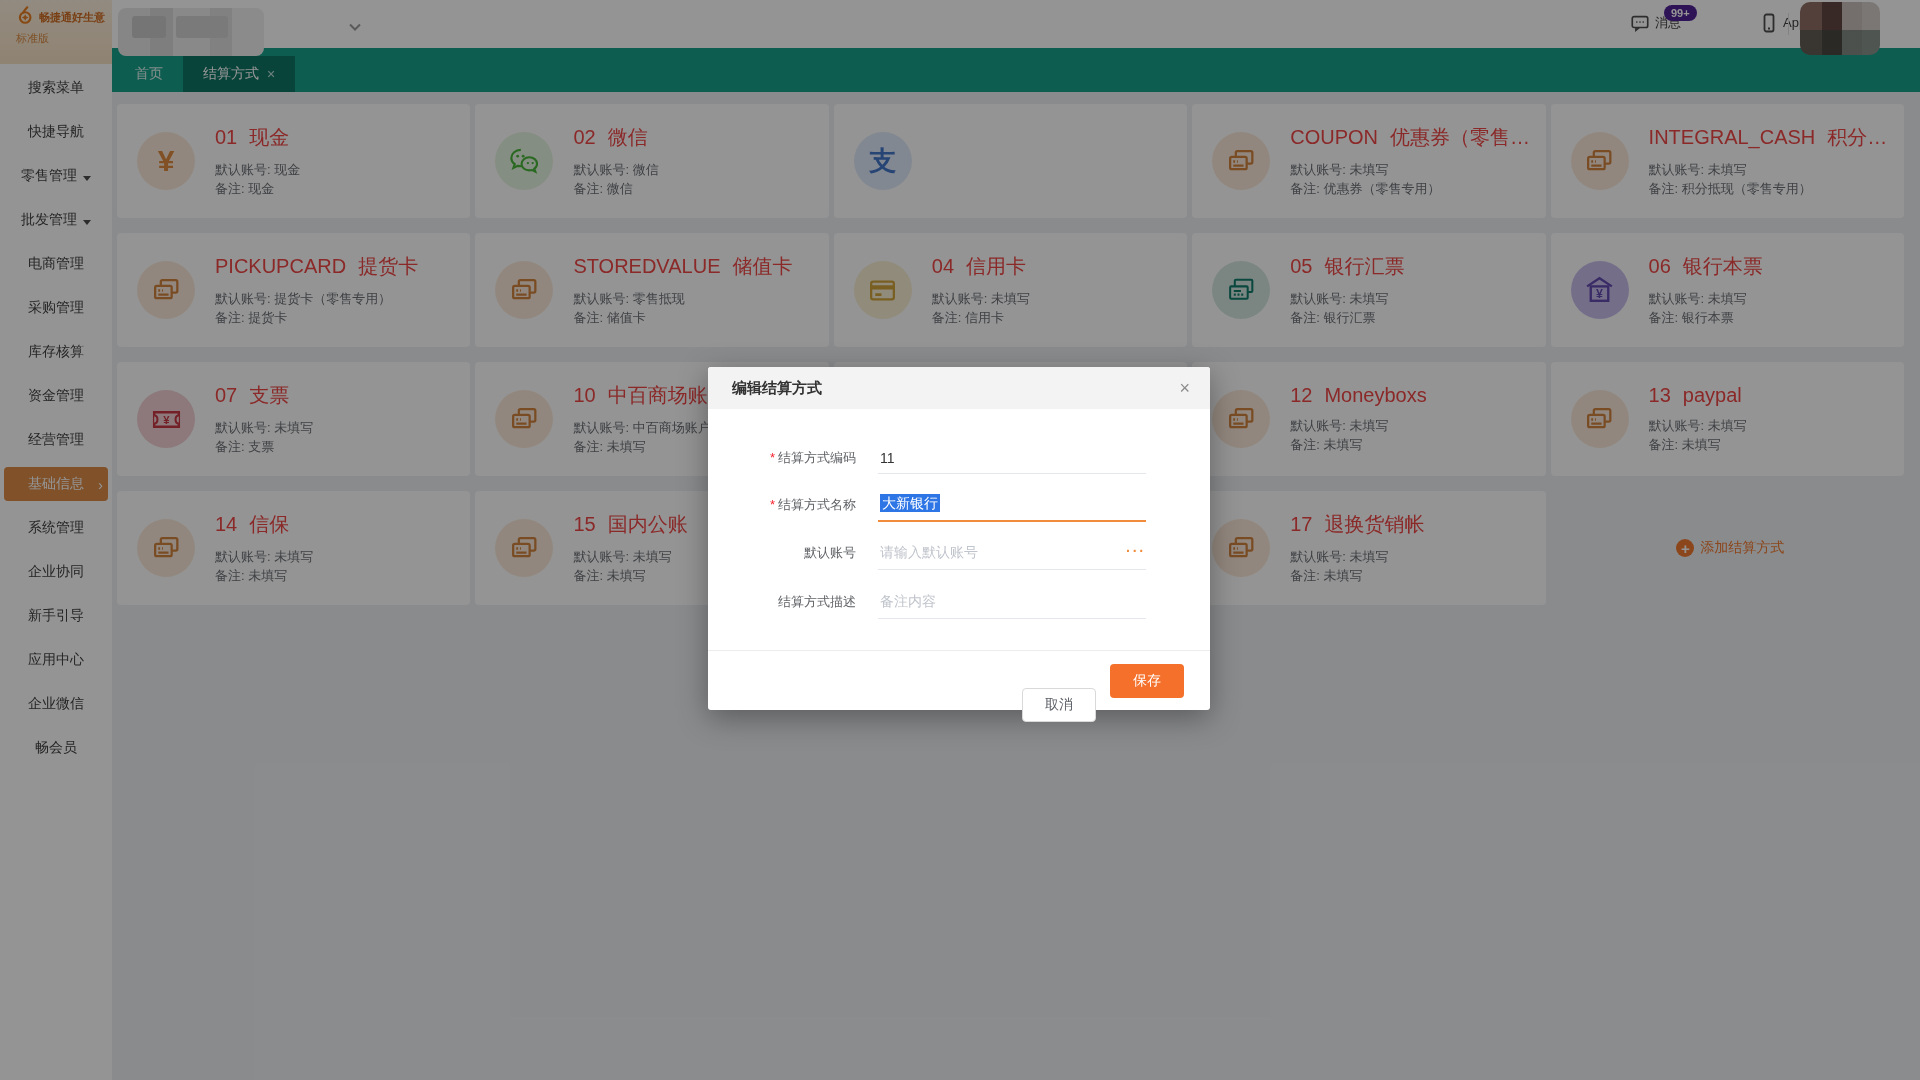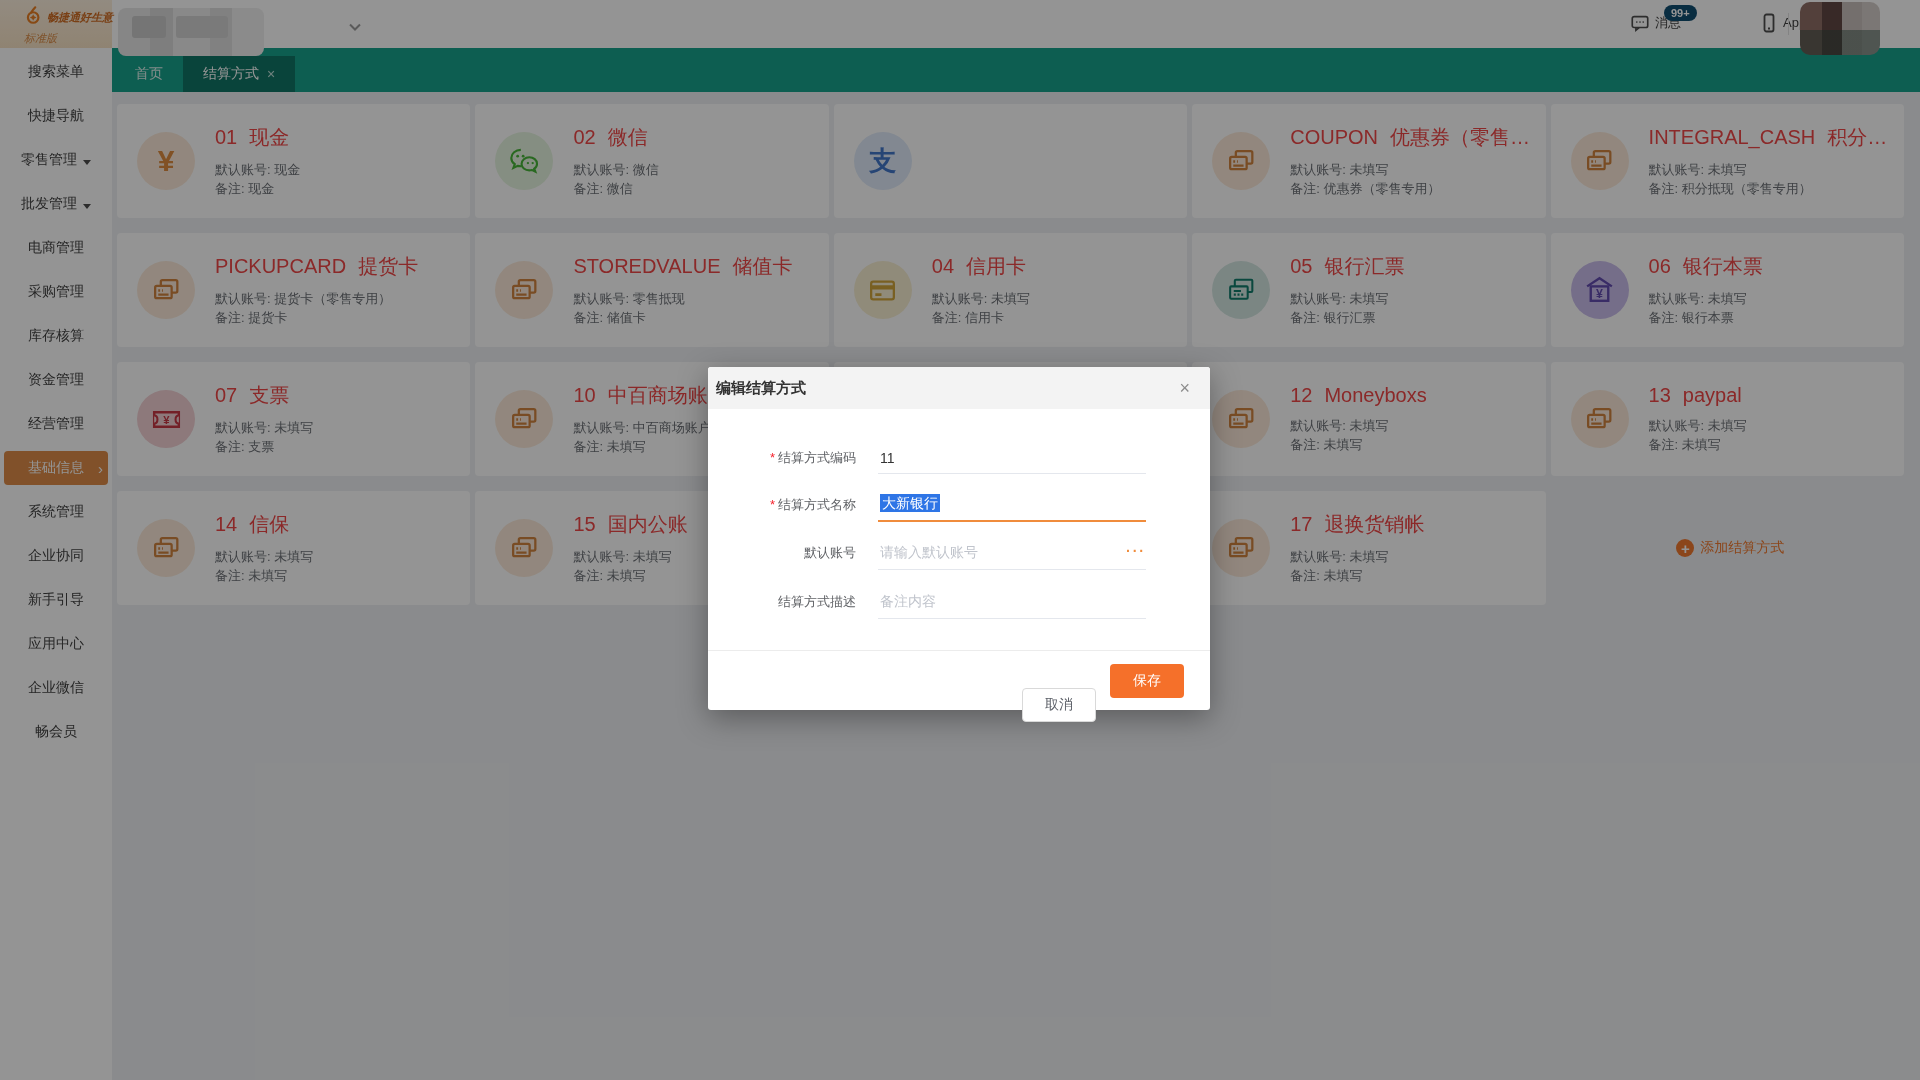--- a/index.html
+++ b/index.html
@@ -11,30 +11,30 @@
   
   #topbar { position:absolute; left:0; top:0; width:1920px; height:48px; background:#fff; z-index:9; }
   .blur-blob { position:absolute; left:118px; top:8px; width:146px; height:48px; border-radius:8px;
     background:linear-gradient(90deg,#e7e7e7 0 22%,#d9d9d9 22% 38%,#ececec 38% 63%,#dedede 63% 78%,#efefef 78%); z-index:12; }
   .blur-blob:before { content:""; position:absolute; left:14px; top:8px; width:34px; height:22px; background:#c9c9c9; border-radius:3px; }
   .blur-blob:after { content:""; position:absolute; left:58px; top:8px; width:52px; height:22px; background:#d2d2d2; border-radius:3px; }
   .top-chevron { position:absolute; left:348px; top:18px; color:#9a9a9a; z-index:12; }
   .top-item { position:absolute; top:13px; display:flex; align-items:center; gap:5px; font-size:13px; color:#3c3c3c; cursor:pointer; }
   .msg-item { left:1630px; }
   .dl-item { left:1760px; }
-  .badge { position:absolute; left:1664px; top:5px; background:#0c4a6e; color:#fff; font-size:11px; line-height:16px;
+  .badge { position:absolute; left:1664px; top:5px; background:#4c1d95; color:#fff; font-size:11px; line-height:16px;
     padding:0 7px; border-radius:9px; z-index:13; font-weight:bold; }
   .sep { position:absolute; left:1788px; top:13px; width:1px; height:22px; background:#e2e2e2; }
   .avatar-blob { position:absolute; left:1800px; top:2px; width:80px; height:53px; border-radius:10px; z-index:12; cursor:pointer;
     background:linear-gradient(180deg,rgba(0,0,0,0) 0 52%,rgba(40,70,60,.45) 52%),
                linear-gradient(90deg,#8d6b63 0 28%,#5d4340 28% 52%,#c7bfba 52% 78%,#d4cdc9 78%); }
   .tb-icon { color:#4a4a4a; display:inline-flex; }
   
   #sidebar { position:absolute; left:0; top:0; width:112px; height:1080px; background:#fff; z-index:11; }
-  .logo-block { height:48px; background:linear-gradient(#fcefdd,#f7e2c4); padding:5px 6px 0 24px; position:relative;font-style:italic; }
+  .logo-block { height:64px; background:linear-gradient(#fcefdd,#f7e2c4); padding:5px 6px 0 16px; position:relative; }
   .logo-row { display:flex; align-items:center; gap:3px; }
   .brand-name { font-size:11px; font-weight:bold; color:#cf6a1f; white-space:nowrap; }
   .edition { font-size:11px; color:#d98b45; margin-top:2px; }
   #side-menu { padding-top:2px; }
   .side-item { height:44px; display:flex; align-items:center; justify-content:center; position:relative;
     font-size:14px; color:#3d3d3d; cursor:pointer; }
   .side-item.active { margin:5px 4px; height:34px; background:#dd8a45; border-radius:4px; color:#fff; }
   .caret { width:0; height:0; border:4px solid transparent; border-top:5px solid #4a4a4a; margin-left:6px; margin-top:8px; }
   .active-arrow { position:absolute; right:5px; font-size:15px; color:#fff; line-height:1; }
   
@@ -58,21 +58,21 @@
   .card-line { font-size:13px; color:#6a6e74; line-height:19px; white-space:nowrap; overflow:hidden; }
   .add-cell { grid-column:5; grid-row:4; background:transparent; display:flex; align-items:center; justify-content:center;
     gap:6px; cursor:pointer; }
   .add-plus { width:18px; height:18px; border-radius:50%; background:#f0762b; color:#fff; display:flex; align-items:center;
     justify-content:center; font-size:15px; line-height:1; font-weight:bold; }
   .add-label { color:#f0762b; font-size:14px; }
   
   #overlay { position:absolute; inset:0; background:rgba(8,8,8,.43); z-index:50; }
   #modal { position:absolute; left:708px; top:367px; width:502px; height:343px; background:#fff; border-radius:3px;
     z-index:60; box-shadow:0 8px 30px rgba(0,0,0,.35); }
-  .modal-header { height:42px; background:#f3f3f3; display:flex; align-items:center; padding:0 20px 0 8px;
+  .modal-header { height:42px; background:#f3f3f3; display:flex; align-items:center; padding:0 20px 0 24px;
     border-radius:3px 3px 0 0;gap:24px; }
   .modal-title { font-size:15px; font-weight:bold; color:#333; }
   .modal-close { margin-left:auto; color:#8c8c8c; font-size:18px; cursor:pointer; line-height:1; }
   .frow { position:absolute; left:30px; height:36px; display:flex; align-items:center; font-size:14px;gap:12px; }
   .flabel { width:118px; text-align:right; color:#606266; font-size:13px; flex:none; }
   .req { color:#f5222d; margin-right:3px; }
   .finput { margin-left:10px; width:268px; border-bottom:1px solid #e4e7ed; padding:7px 2px; position:relative;
     color:#333; cursor:text; }
   .finput.focused { border-bottom:2px solid #f08c3c; }
   .selected-text { background:#2e75e6; color:#fff; padding:1px 2px; }

